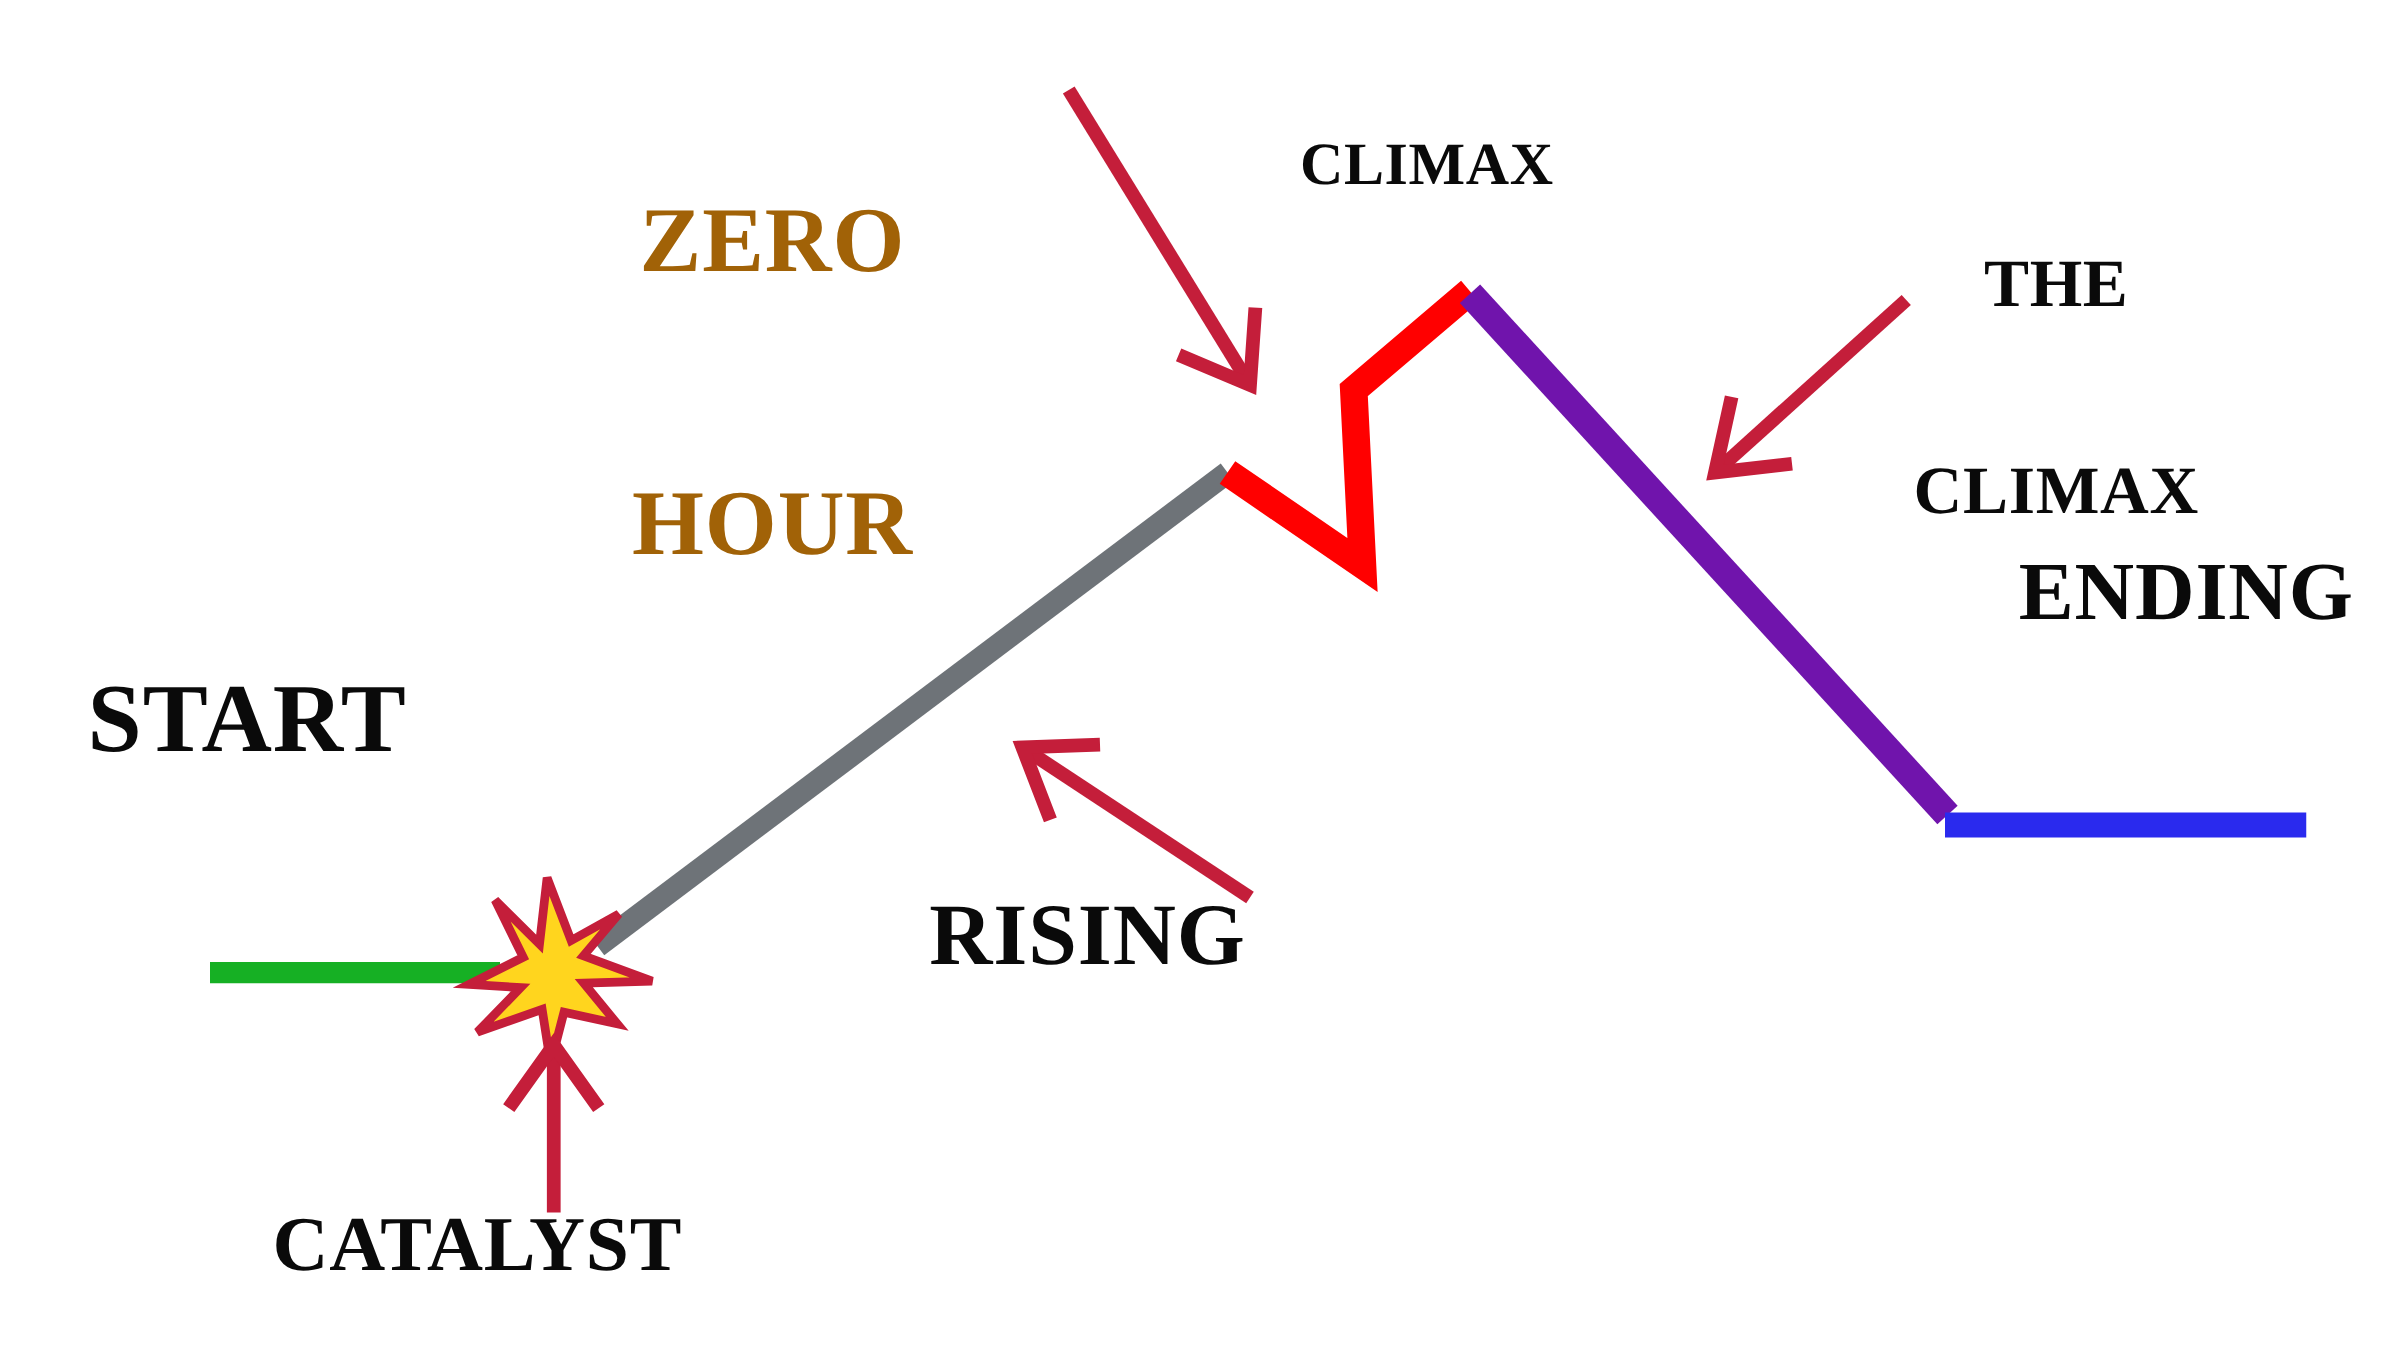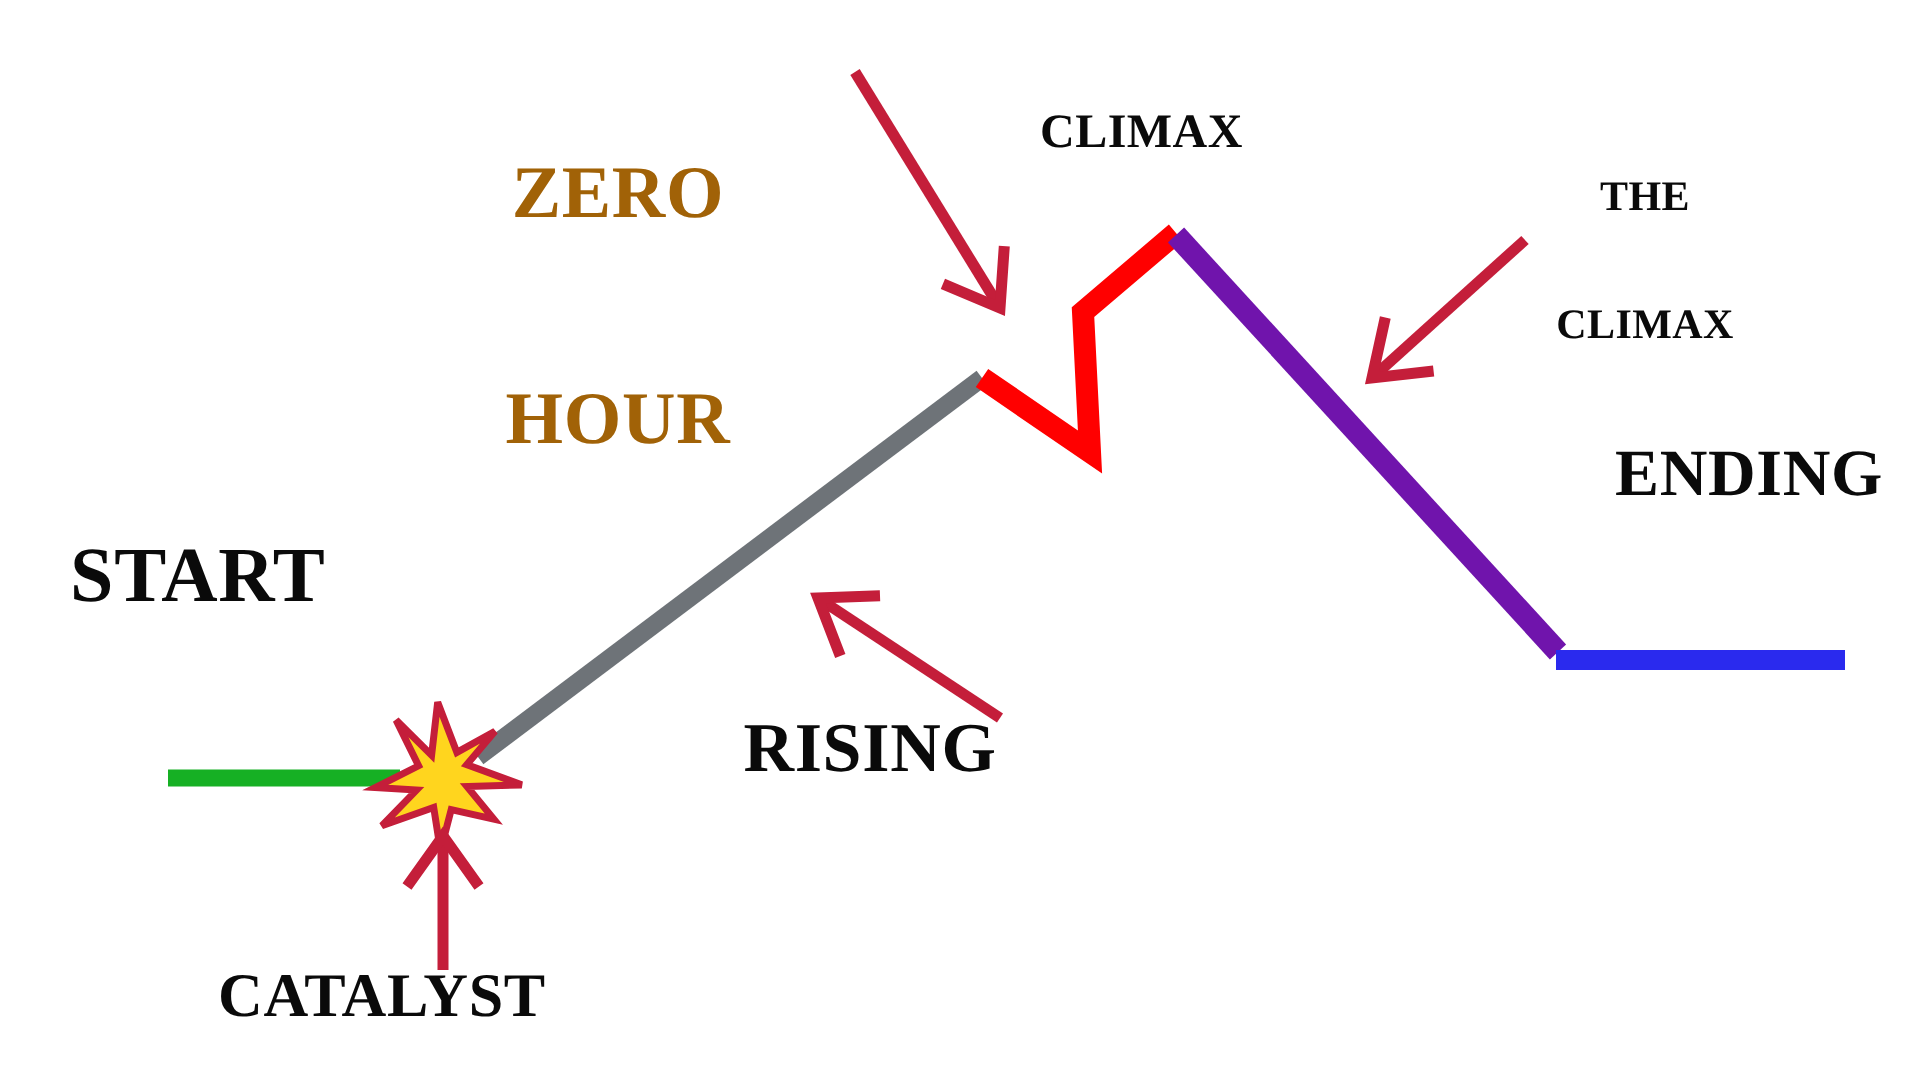--- a/index.html
+++ b/index.html
@@ -35,21 +35,21 @@
     -webkit-font-smoothing: antialiased;
   }
   
   .label span.line { display: block; }
 
   #label-start   { left: 70px;  top: 535px; font-size: 78px; }
   #label-catalyst{ left: 218px; top: 965px; font-size: 62px; text-align: center; }
   #label-zero    { left: 468px; top: 5px;   font-size: 74px; width: 300px; }
   #label-rising  { left: 690px; top: 570px; font-size: 70px; width: 360px; }
   #label-climax  { left: 1040px;top: 108px; font-size: 48px; }
-  #label-fallout { left: 1500px;top: 90px;  font-size: 42px; width: 290px; }
+  #label-fallout { left: 1500px;top: 90px;  font-size: 54px; width: 290px; }
   #label-ending  { left: 1575px;top: 440px; font-size: 66px; margin-left: 40px; }
 </style>
 </head>
 <body>
 
 <div id="stage">
 
   <svg id="diagram-svg" viewBox="0 0 1920 1080" preserveAspectRatio="none" xmlns="http://www.w3.org/2000/svg">
 
     <polyline id="seg-start" fill="none" stroke-linecap="butt" stroke-linejoin="miter" points="168,778 400,778" stroke="#16b024" stroke-width="17"></polyline>

